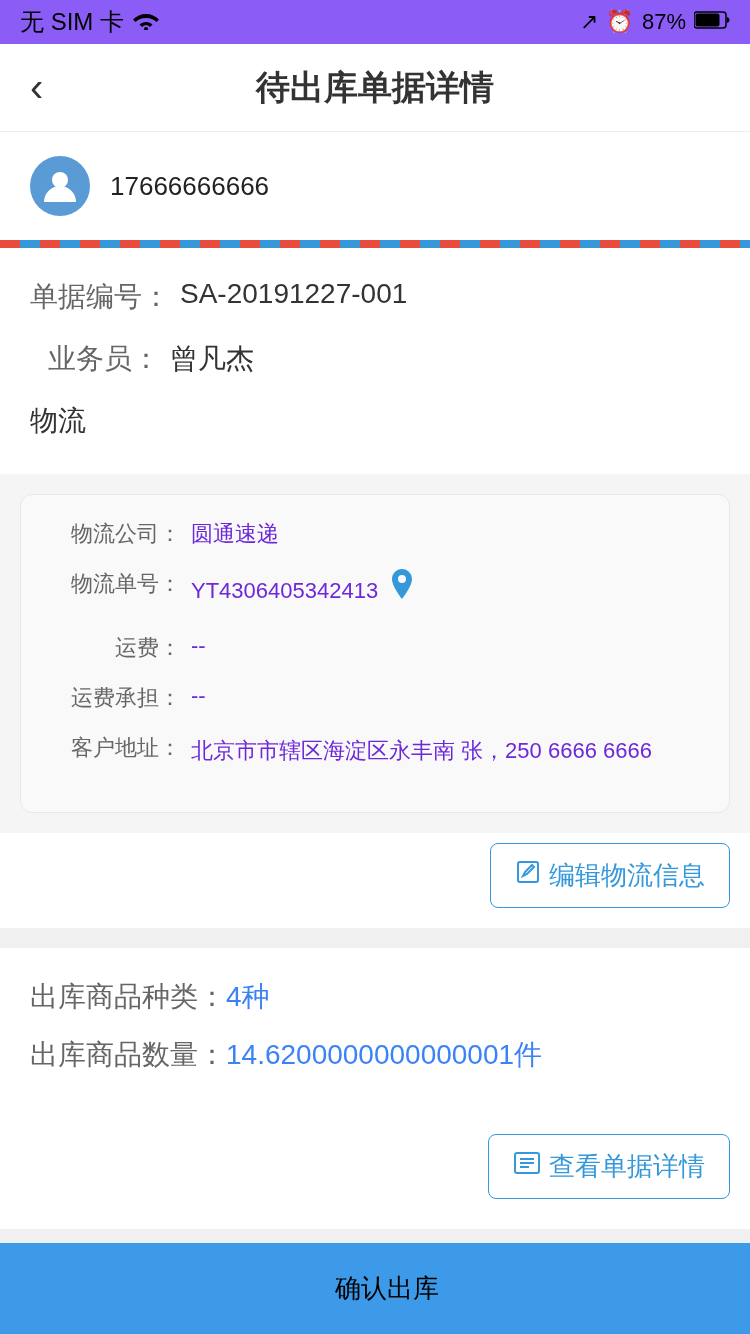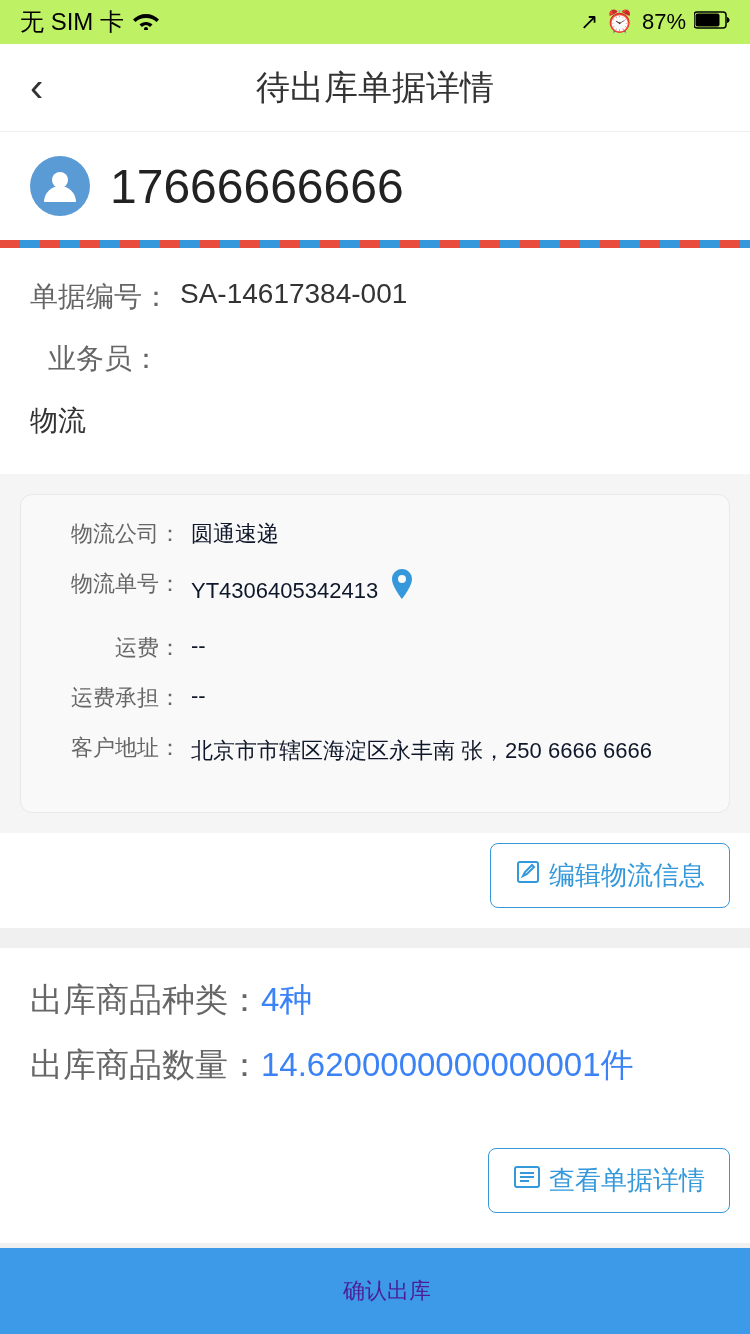--- a/index.html
+++ b/index.html
@@ -12,21 +12,21 @@
       background: #f5f5f5;
       font-size: 28px;
       color: #333;
       position: relative;
     }
 
     
     .status-bar {
       width: 750px;
       height: 44px;
-      background: #bef264;
+      background: #8b5cf6;
       display: flex;
       align-items: center;
       justify-content: space-between;
       padding: 0 20px;
       font-size: 24px;
       color: #000;
     }
     .status-left { display: flex; align-items: center; gap: 8px; }
     .status-center { font-size: 28px; font-weight: 500; }
     .status-right { display: flex; align-items: center; gap: 8px; font-size: 22px; }
@@ -44,21 +44,21 @@
     }
     .nav-back {
       position: absolute;
       left: 30px;
       font-size: 40px;
       color: #333;
       cursor: pointer;
     }
     .nav-title {
       font-size: 34px;
-      font-weight: 400;
+      font-weight: 700;
       color: #333;
     }
 
     
     .phone-header {
       background: #fff;
       padding: 24px 30px;
       display: flex;
       align-items: center;
       gap: 20px;
@@ -68,21 +68,21 @@
       width: 60px;
       height: 60px;
       border-radius: 50%;
       background: #5b9bd5;
       display: flex;
       align-items: center;
       justify-content: center;
     }
     .avatar svg { width: 40px; height: 40px; }
     .phone-number {
-      font-size: 48px;
+      font-size: 26px;
       font-weight: 500;
       color: #222;
     }
 
     
     .dashed-divider {
       width: 750px;
       height: 8px;
       background: repeating-linear-gradient(
         90deg,
@@ -133,21 +133,21 @@
       font-size: 22px;
     }
     .logistics-label {
       color: #666;
       min-width: 150px;
       text-align: right;
       padding-right: 10px;
       flex-shrink: 0;
     }
     .logistics-value {
-      color: #0f172a;
+      color: #6d28d9;
       flex: 1;
       display: flex;
       align-items: center;
       gap: 10px;
     }
     .location-icon {
       color: #3498db;
       font-size: 32px;
     }
 
@@ -180,21 +180,21 @@
 
     
     .goods-section {
       background: #fff;
       padding: 30px;
       margin-bottom: 0;
     }
     .goods-row {
       display: flex;
       margin-bottom: 20px;
-      font-size: 33px;
+      font-size: 28px;
     }
     .goods-label {
       color: #666;
       min-width: 180px;
     }
     .goods-value {
       color: #3b82f6;
     }
 
     
@@ -232,22 +232,22 @@
       width: 750px;
       background: #3d9ae8;
       padding: 28px 0;
       display: flex;
       justify-content: center;
       align-items: center;
     }
     .btn-confirm {
       background: transparent;
       border: none;
-      color: #4c1d95;
-      font-size: 22px;
+      color: #000000;
+      font-size: 26px;
       font-weight: 500;
       cursor: pointer;
       width: 100%;
       text-align: center;
       margin-left: 24px;
     }
 
     .page-wrapper {
       display: flex;
       flex-direction: column;
@@ -302,24 +302,25 @@
         </svg>
       </div>
       <div class="phone-number">17666666666</div>
     </div>
 
     <div class="dashed-divider"></div>
 
     <div class="info-section">
       <div class="info-row">
         <span class="info-label">单据编号：</span>
-        <span class="info-value">SA-14617384-001</span>
+        <span class="info-value">SA-20191227-001</span>
       </div>
       <div class="info-row">
         <span class="info-label">业务员：</span>
+        <span class="info-value">曾凡杰</span>
       </div>
       <div class="info-row">
         <span class="info-value">物流</span>
       </div>
     </div>
 
     <div class="logistics-card">
       <div class="logistics-row">
         <span class="logistics-label">物流公司：</span>
         <span class="logistics-value">圆通速递</span>

